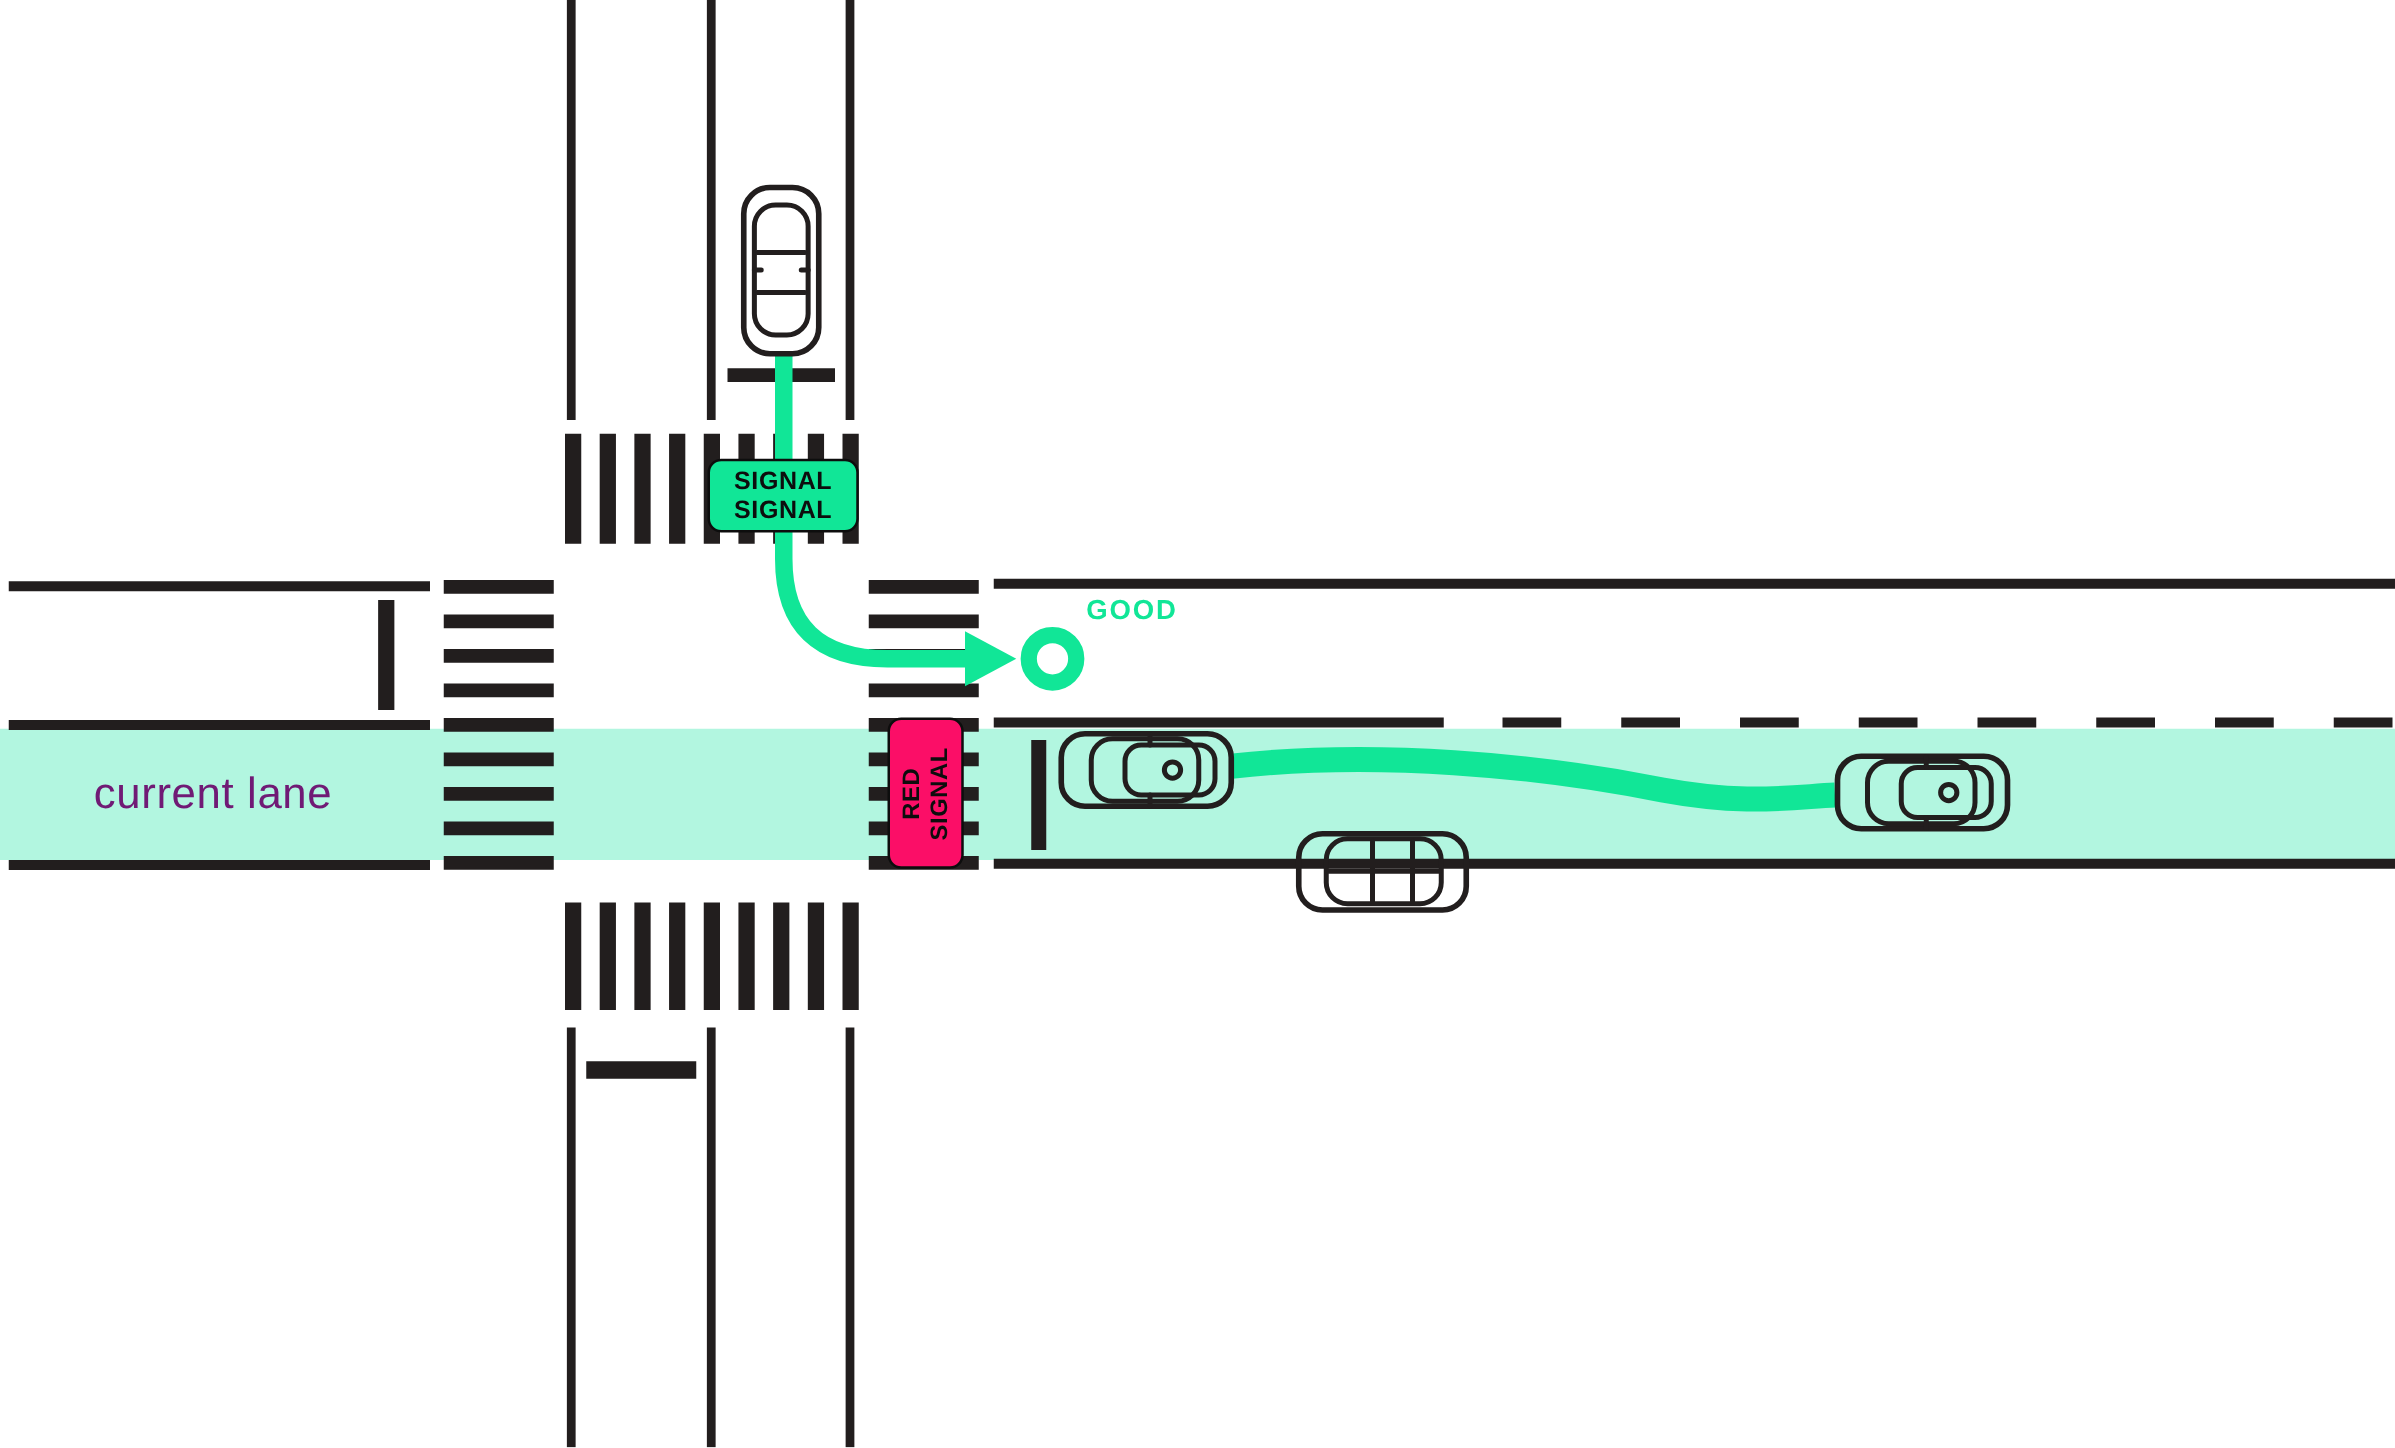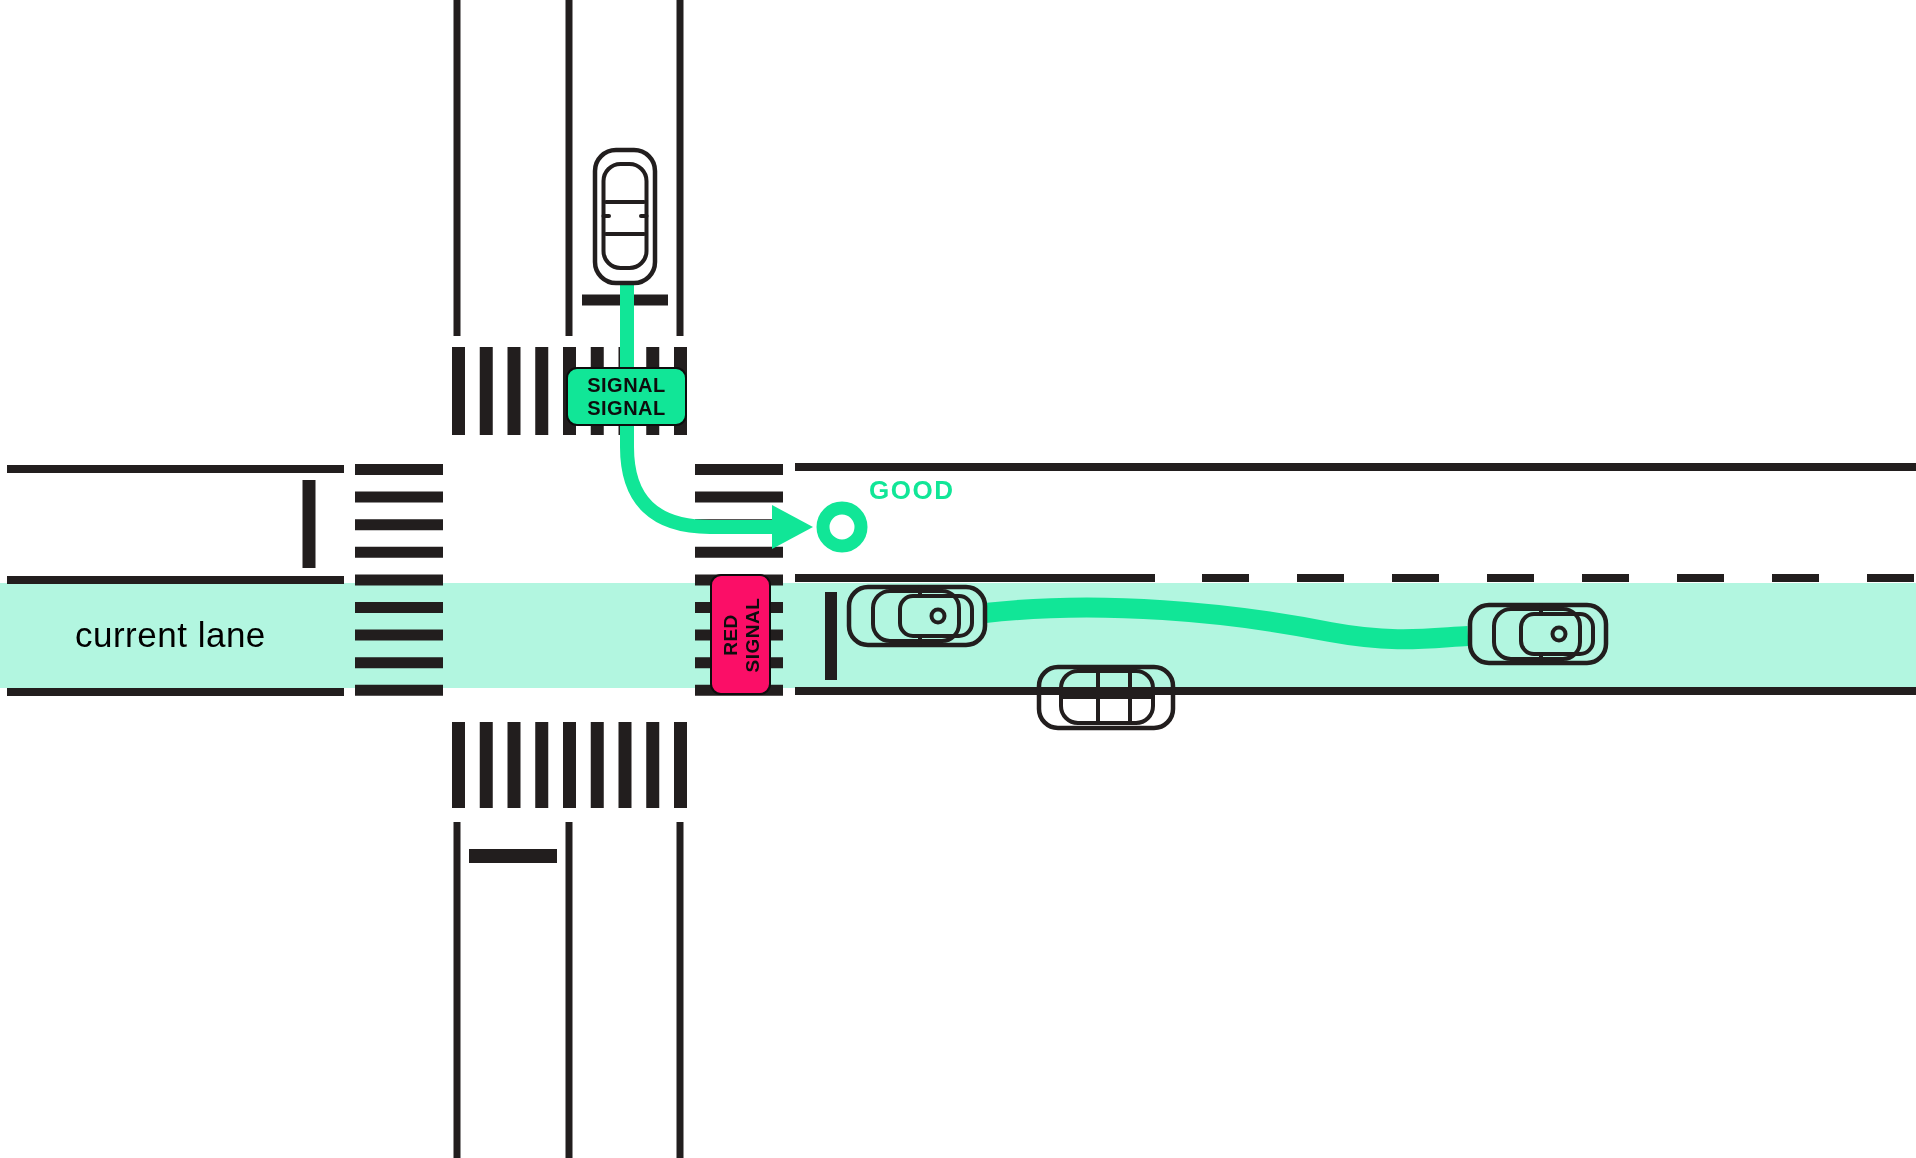--- a/index.html
+++ b/index.html
@@ -17,25 +17,25 @@
   .stopline    {stroke:var(--ink);fill:none;}
   .mintband    {fill:var(--mint);}
   .greenpath   {stroke:var(--green);fill:none;}
   .greenfill   {fill:var(--green);}
   .car         {stroke:var(--ink);fill:none;stroke-width:4.5;stroke-linejoin:round;stroke-linecap:round;}
   .car-thin    {stroke:var(--ink);fill:none;stroke-width:4;stroke-linejoin:round;stroke-linecap:round;}
 
   
   .overlay{position:absolute;}
   .label-current-lane{
-    left:75px;top:616px;font-size:35px;line-height:1.1;color:#000000;
+    left:75px;top:616px;font-size:35px;line-height:1.1;color:#701a75;
     letter-spacing:0.5px;white-space:nowrap;
   }
   .label-good{
-    left:869px;top:475px;font-size:26px;font-weight:bold;color:var(--green);
+    left:869px;top:475px;font-size:22px;font-weight:bold;color:var(--green);
     letter-spacing:1.5px;white-space:nowrap;
   }
   .box-green{
     left:566px;top:367px;width:121px;height:59px;background:var(--green);
     border:2.5px solid #0d0d0d;border-radius:11px;box-sizing:border-box;
     display:flex;flex-direction:column;align-items:center;justify-content:center;
   }
   .box-green .line{font-size:20px;font-weight:bold;color:#0d0d0d;line-height:1.15;letter-spacing:0.5px;}
   .box-red{
     left:710px;top:574px;width:61px;height:121px;background:var(--pink);

